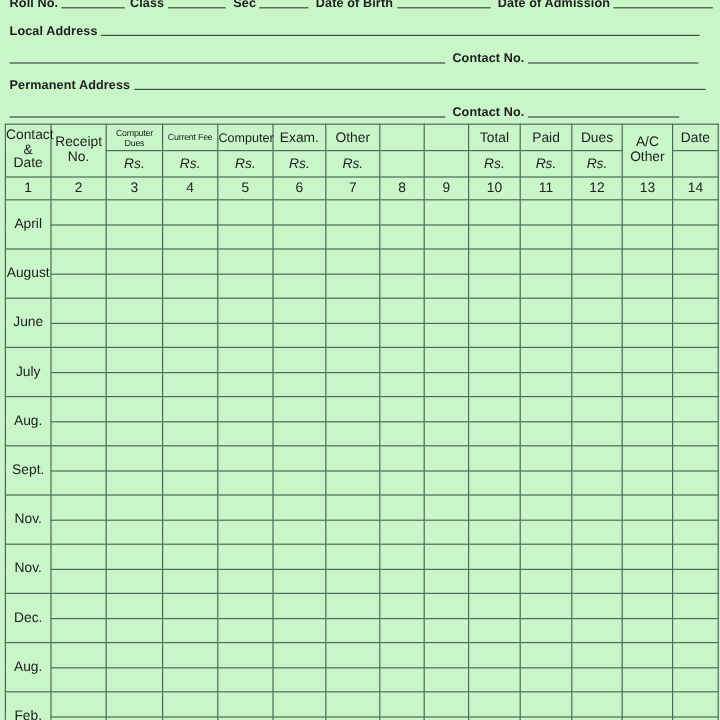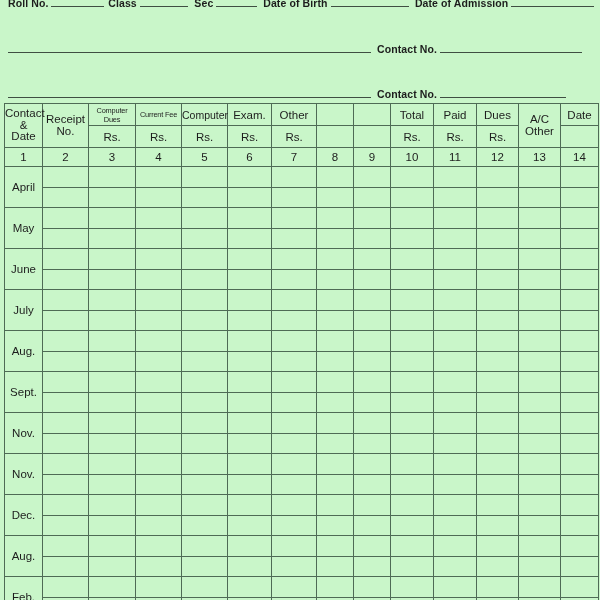--- a/index.html
+++ b/index.html
@@ -24,21 +24,21 @@
        border-collapse:collapse;table-layout:fixed;}
   .tbl td,.tbl th{
     border:1.3px solid #4e6b55;
     padding:0;margin:0;
     text-align:center;vertical-align:middle;
     font-weight:normal;font-size:11.5px;color:#1d1d1d;
     background:#c9f6c9;
   }
   .h-main{height:21px;font-size:11.5px;}
   .h-main.tiny{font-size:7.4px;letter-spacing:-.2px;}
-  .h-rs{height:21px;font-size:11.5px;}
+  .h-rs{height:21px;font-size:11.5px;font-style:italic;}
   .h-num{height:18px;font-size:11.5px;}
   .monthcell{font-size:11px;font-weight:bold;text-align:left;padding-left:7px;}
   .datacell{height:19.5px;}
   .stack{line-height:11.5px;}
 </style>
 </head>
 <body>
 
 <div class="page">
 
@@ -50,27 +50,35 @@
       <span class="lbl" style="padding-left:4px;">Class</span>
       <span class="rule" style="width:57px;"></span>
       <span class="lbl" style="padding-left:6px;">Sec</span>
       <span class="rule" style="width:48px;"></span>
       <span class="lbl" style="padding-left:6px;">Date of Birth</span>
       <span class="rule" style="width:92px;"></span>
       <span class="lbl" style="padding-left:6px;">Date of Admission</span>
       <span class="rule" style="width:97px;"></span>
     </div>
 
+    <div class="frow" style="left:8px;top:21px;width:586px;">
+      <span class="lbl">Local Address</span>
+      <span class="rule" style="width:499px;"></span>
+    </div>
 
     <div class="frow" style="left:8px;top:44px;width:586px;">
       <span class="rule" style="width:363px;"></span>
       <span class="lbl" style="padding-left:6px;">Contact No.</span>
       <span class="rule" style="width:142px;"></span>
     </div>
 
+    <div class="frow" style="left:8px;top:66px;width:586px;">
+      <span class="lbl">Permanent Address</span>
+      <span class="rule" style="width:476px;"></span>
+    </div>
 
     <div class="frow" style="left:8px;top:89px;width:586px;">
       <span class="rule" style="width:363px;"></span>
       <span class="lbl" style="padding-left:6px;">Contact No.</span>
       <span class="rule" style="width:126px;"></span>
     </div>
   </div>
 
   <table class="tbl">
     <colgroup>
@@ -178,21 +186,21 @@
           <td class="datacell"></td>
           <td class="datacell"></td>
           <td class="datacell"></td>
           <td class="datacell"></td>
           <td class="datacell"></td>
           <td class="datacell"></td>
           <td class="datacell"></td>
           <td class="datacell"></td>
         </tr>
         <tr>
-          <td class="monthcell" rowspan="2">May</td>
+          <td class="monthcell" rowspan="2">August</td>
           <td class="datacell"></td>
           <td class="datacell"></td>
           <td class="datacell"></td>
           <td class="datacell"></td>
           <td class="datacell"></td>
           <td class="datacell"></td>
           <td class="datacell"></td>
           <td class="datacell"></td>
           <td class="datacell"></td>
           <td class="datacell"></td>

